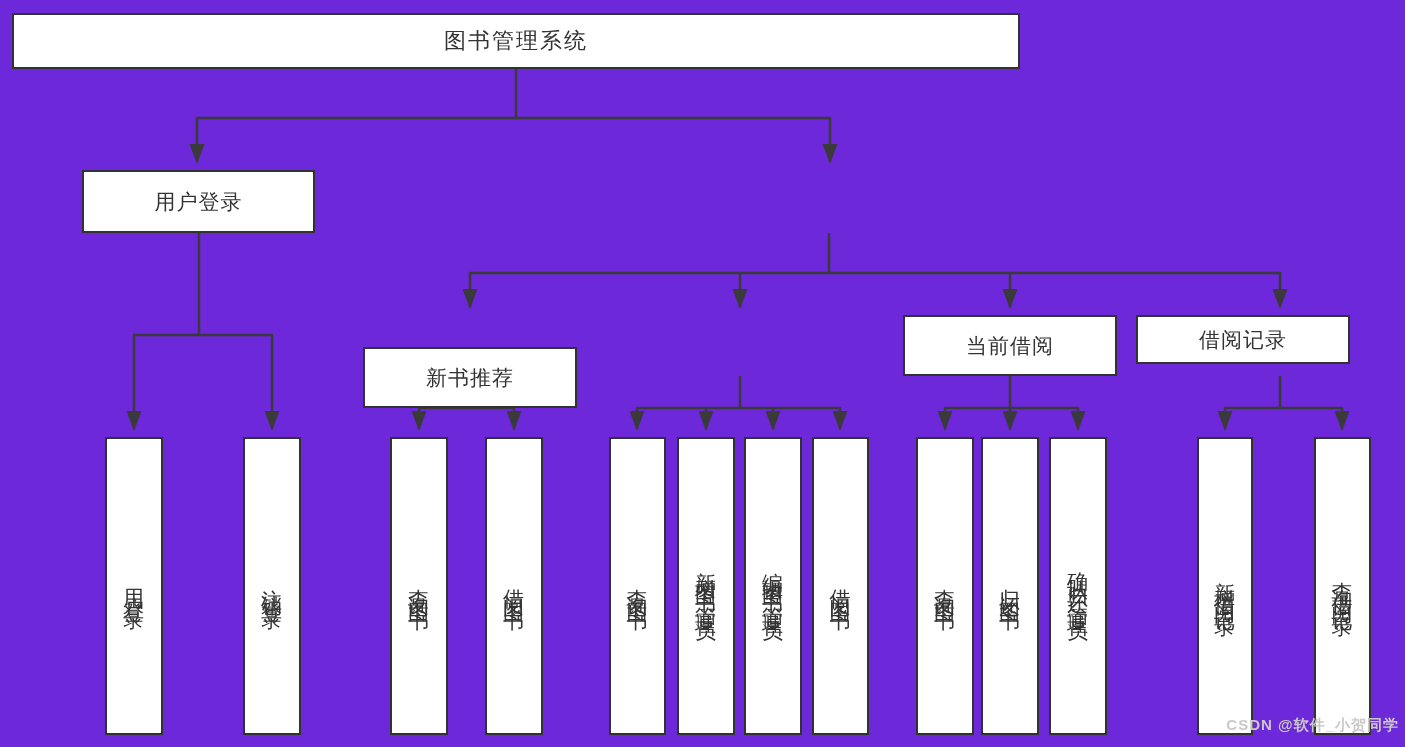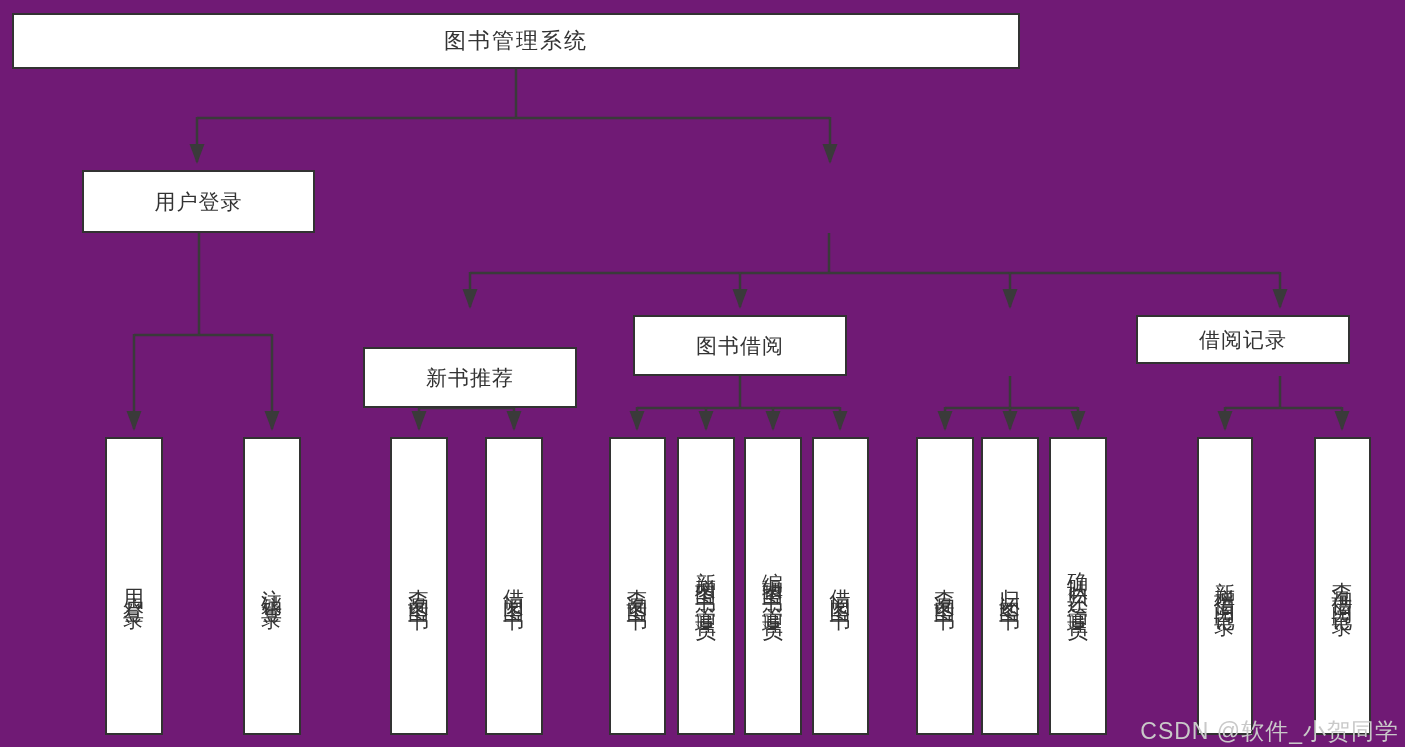--- a/index.html
+++ b/index.html
@@ -4,21 +4,21 @@
 <style>
   html, body {
     margin: 0;
     padding: 0;
     background: #ffffff;
   }
   .canvas {
     position: relative;
     width: 1405px;
     height: 747px;
-    background: #701a75;
+    background: #6d28d9;
     font-family: "Liberation Sans", sans-serif;
     color: #333333;
     overflow: hidden;
   }
   .connectors {
     position: absolute;
     left: 0;
     top: 0;
     width: 1405px;
     height: 747px;
@@ -46,25 +46,26 @@
   .v-node {
     writing-mode: vertical-rl;
     text-orientation: mixed;
     font-size: 21px;
     letter-spacing: 7px;
   }
   .watermark {
     position: absolute;
     top: 716px;
     right: 6px;
-    font-size: 23px;
+    font-size: 15px;
     color: #c9c9c9;
     letter-spacing: 1px;
     z-index: 5;
     white-space: nowrap;
+    font-weight: bold;
   }
 </style>
 </head>
 <body>
 
 <div class="canvas">
 
   <svg class="connectors" viewBox="0 0 1405 747" xmlns="http://www.w3.org/2000/svg">
     <defs>
       <marker id="arrow" markerUnits="userSpaceOnUse" markerWidth="22" markerHeight="16" refX="18" refY="7.5" orient="auto">
@@ -113,21 +114,21 @@
       <path d="M1225 407 V429" marker-end="url(#arrow)"></path>
       <path d="M1342 407 V429" marker-end="url(#arrow)"></path>
     </g>
   </svg>
 
   <div class="node h-node title-node" style="left:12px; top:13px; width:1008px; height:56px;">图书管理系统</div>
 
   <div class="node h-node" style="left:82px; top:170px; width:233px; height:63px;">用户登录</div>
 
   <div class="node h-node" style="left:363px; top:315px; width:214px; height:61px;margin-top:32px;">新书推荐</div>
-  <div class="node h-node" style="left:633px; top:315px; width:214px; height:61px;">图书借阅</div>
+  <div class="node h-node" style="left:903px; top:315px; width:214px; height:61px;">当前借阅</div>
   <div class="node h-node" style="left:1136px; top:315px; width:214px; height:49px;">借阅记录</div>
 
   <div class="node v-node" style="left:105px; top:437px; width:58px; height:298px;">用户登录</div>
   <div class="node v-node" style="left:243px; top:437px; width:58px; height:298px;">注销登录</div>
 
   <div class="node v-node" style="left:390px; top:437px; width:58px; height:298px;">查询图书</div>
   <div class="node v-node" style="left:485px; top:437px; width:58px; height:298px;">借阅图书</div>
 
   <div class="node v-node" style="left:609px; top:437px; width:57px; height:298px;">查询图书</div>
   <div class="node v-node" style="left:677px; top:437px; width:58px; height:298px;">新增图书（管理员）</div>

